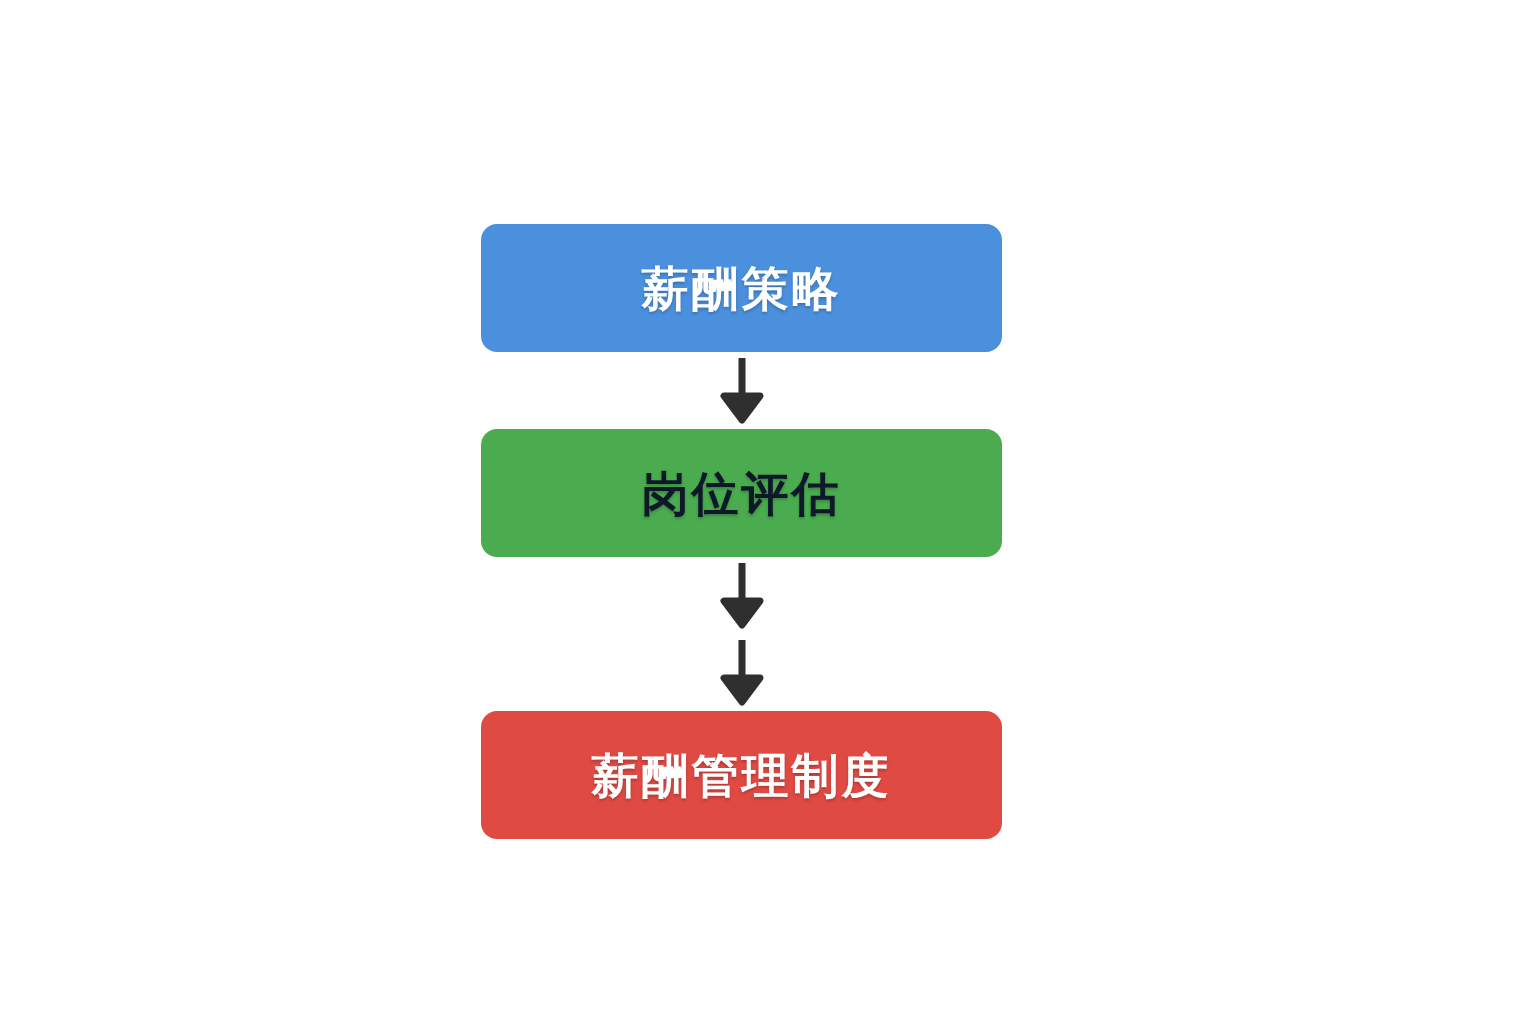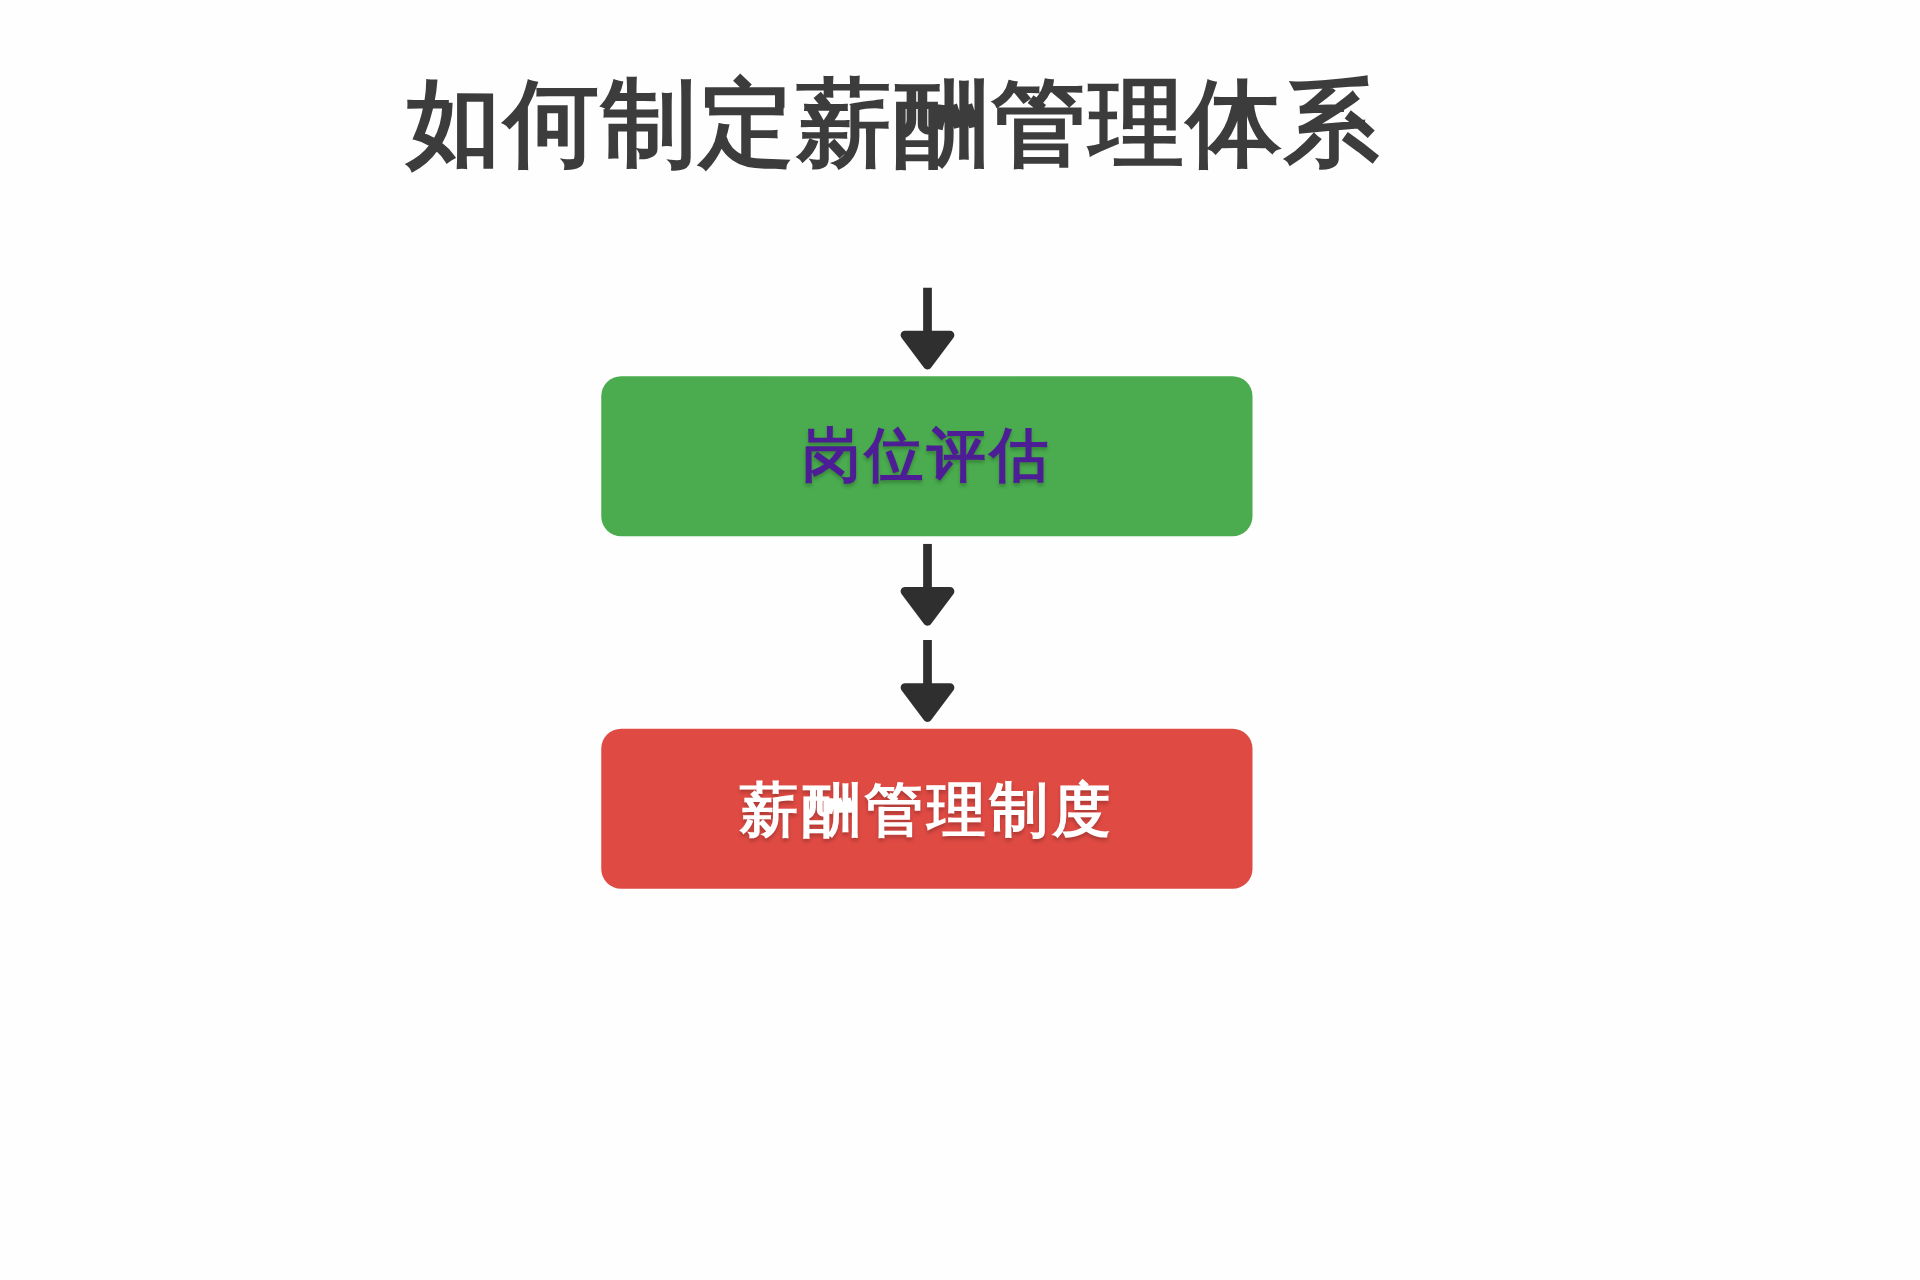--- a/index.html
+++ b/index.html
@@ -79,33 +79,35 @@
   }
   .connector svg {
     display: block;
   }
 </style>
 </head>
 <body>
 
 <div id="canvas" style="background: rgb(254, 254, 254);">
 
-  <div id="page-title" style="color: rgb(60, 60, 60);">如何制定薪酬管理体系</div>
 
   <div id="flow">
 
+    <div class="node" style="background-color: rgb(74, 144, 221);">
+      <span class="node-label" style="color: rgb(255, 255, 255);">薪酬策略</span>
+    </div>
 
     <div class="connector">
       <svg width="44" height="66" viewBox="0 0 44 66">
         <path d="M22 0 L22 44 M22 62 L4 38 L40 38 Z" fill="#2f2f2f" stroke="#2f2f2f" stroke-width="7" stroke-linejoin="round" stroke-linecap="butt"></path>
       </svg>
     </div>
 
     <div class="node" style="background-color: rgb(74, 172, 78);">
-      <span class="node-label" style="color: #4c1d95; font-family: Liberation Serif, serif;">岗位评估</span>
+      <span class="node-label" style="color: #0f172a;">岗位评估</span>
     </div>
 
     <div class="connector">
       <svg width="44" height="66" viewBox="0 0 44 66">
         <path d="M22 0 L22 44 M22 62 L4 38 L40 38 Z" fill="#2f2f2f" stroke="#2f2f2f" stroke-width="7" stroke-linejoin="round" stroke-linecap="butt"></path>
       </svg>
     </div>
 
 
     <div class="connector">

